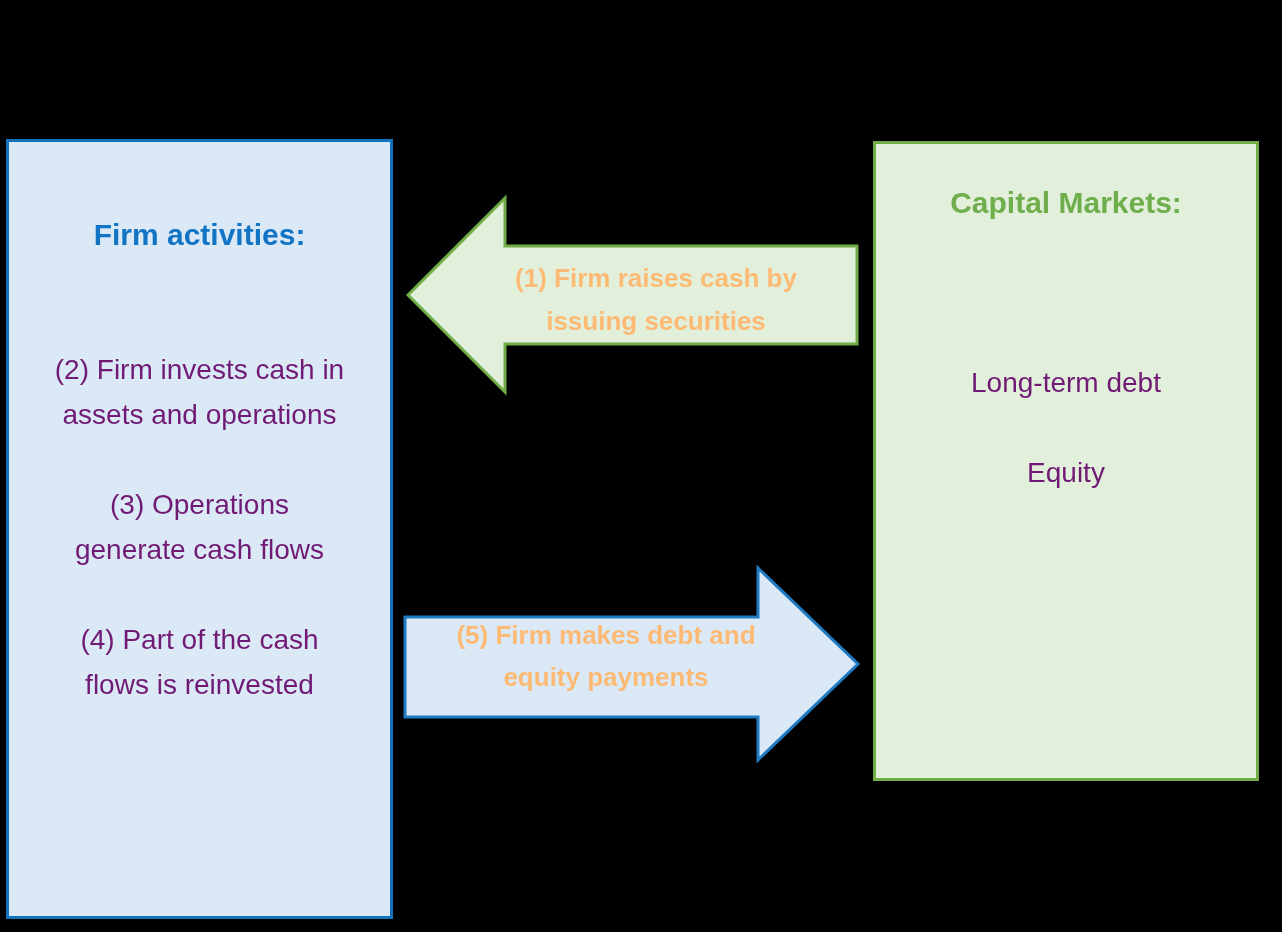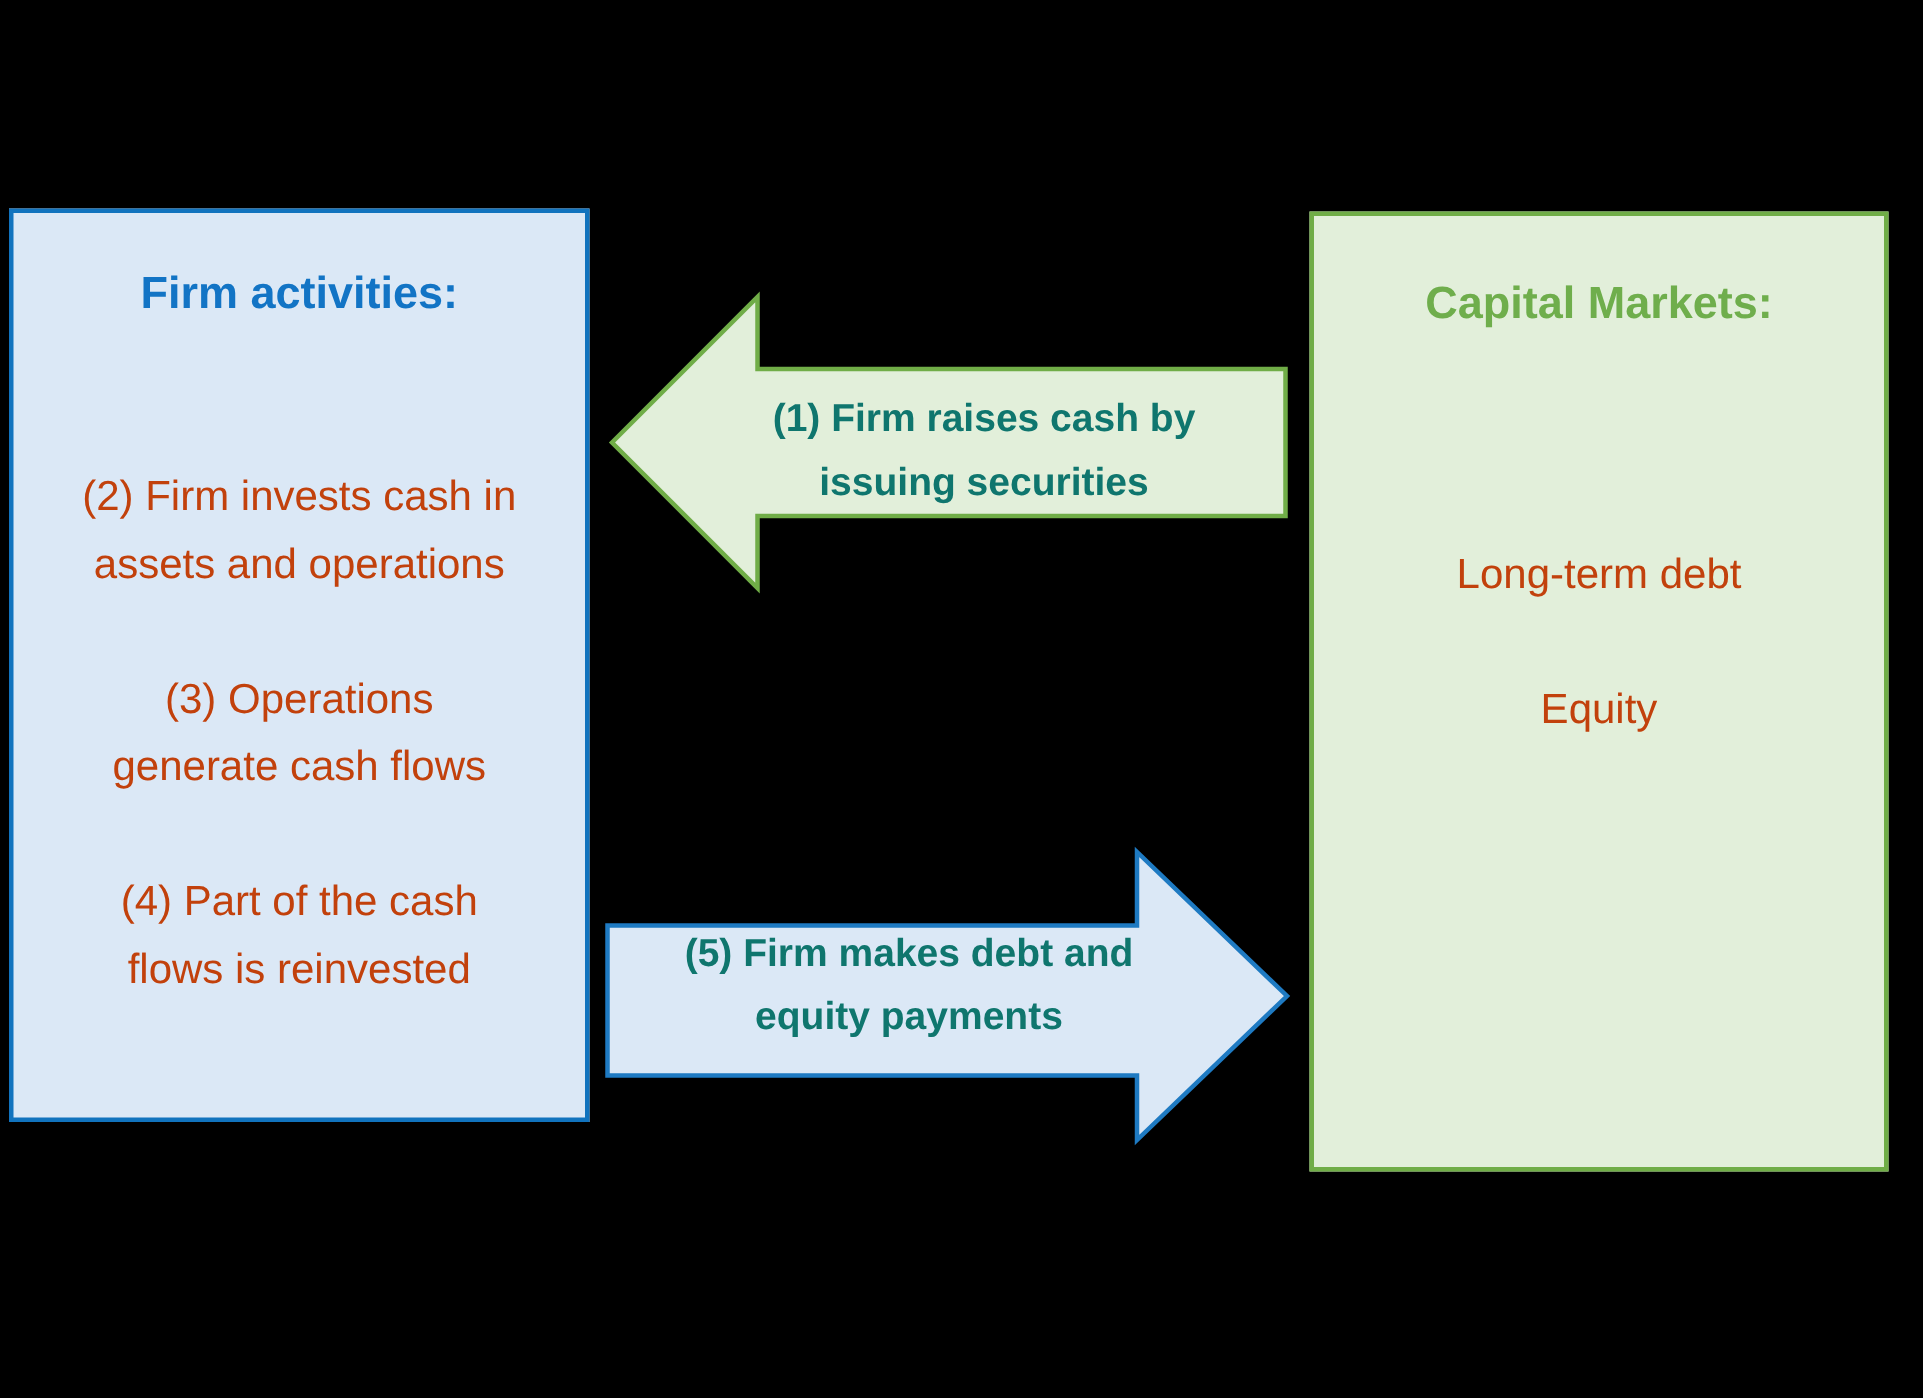--- a/index.html
+++ b/index.html
@@ -10,52 +10,52 @@
     background: #000000;
     font-family: "Liberation Sans", sans-serif;
     overflow: hidden;
   }
   .box {
     position: absolute;
     box-sizing: border-box;
     text-align: center;
   }
   .box--firm {
-    left: 6px; top: 139px; width: 387px; height: 609px;
+    left: 6px; top: 139px; width: 387px; height: 780px;
     background: #dbe8f6;
     border: 3px solid #1173be;
-    padding-top: 31px;
+    padding-top: 70px;
   }
   .box--markets {
     left: 873px; top: 141px; width: 386px; height: 640px;
     background: #e2efda;
     border: 3px solid #70ad47;
     padding-top: 36px;
   }
   .box-title {
     height: 45px; line-height: 45px;
     font-size: 30px; font-weight: bold;
   }
   .box--firm .box-title { color: #1274c5; margin-bottom: 90px; }
   .box--markets .box-title { color: #6fae4c; margin-bottom: 135px; }
   .tblock { margin-bottom: 45px; }
   .tline {
     height: 45px; line-height: 45px;
-    font-size: 28px; color: #c2410c;
+    font-size: 28px; color: #701a75;
   }
   .box--markets .tline { margin-bottom: 45px; }
   .arrow-svg {
     position: absolute; left: 0; top: 0;
     width: 1282px; height: 932px;
   }
   .arrow-label {
     position: absolute;
     display: flex; flex-direction: column; justify-content: center;
     text-align: center;
-    font-weight: bold; color: #0f766e;
+    font-weight: bold; color: #fdba74;
   }
   .arrow-label--raise {
     left: 455px; top: 255px; width: 402px; height: 90px;
     font-size: 26px; line-height: 43px;
   }
   .arrow-label--pay {
     left: 405px; top: 620px; width: 402px; height: 72px;
     font-size: 26px; line-height: 42px;
   }
 </style>

